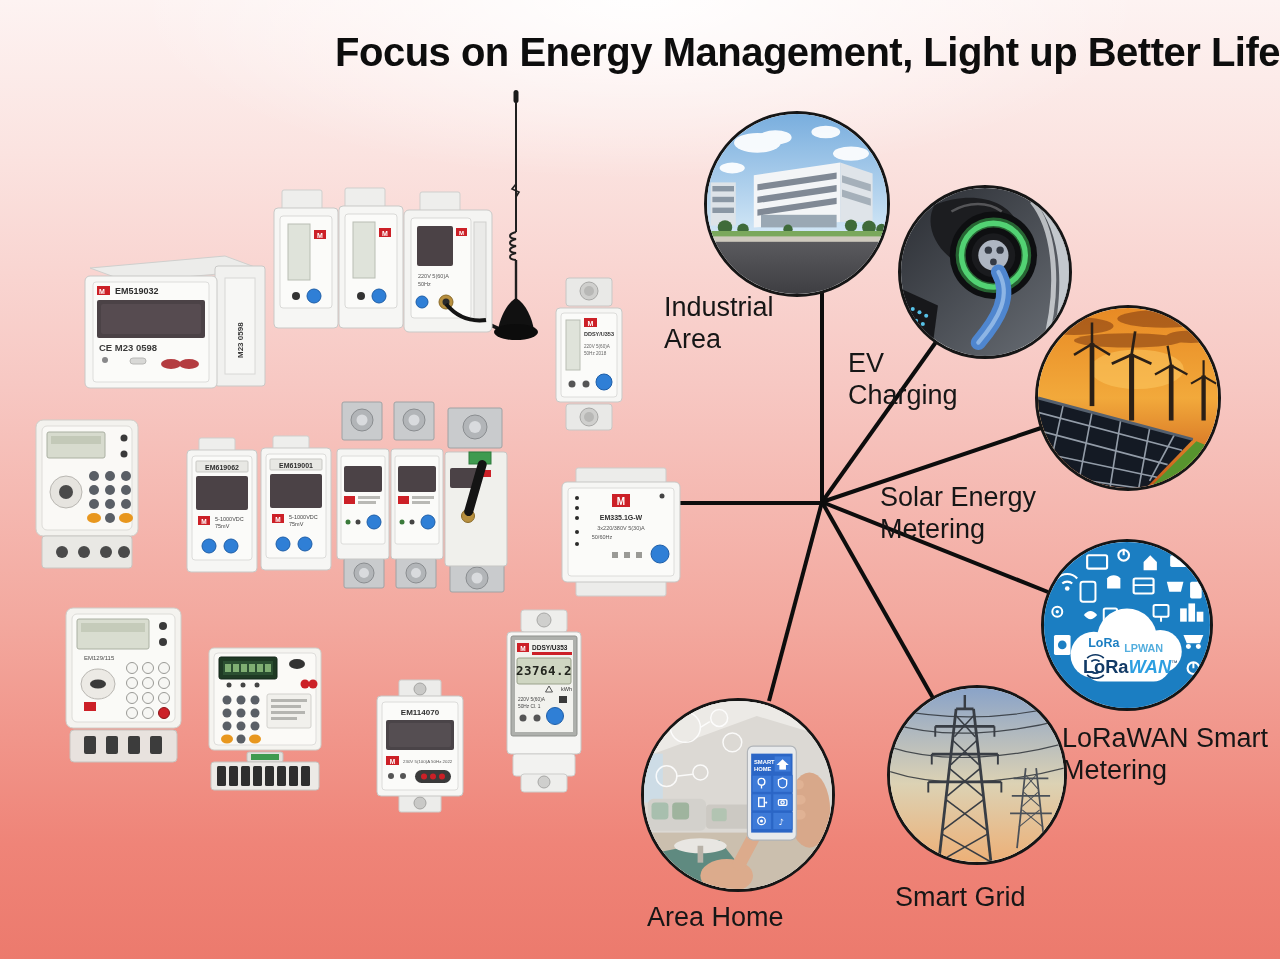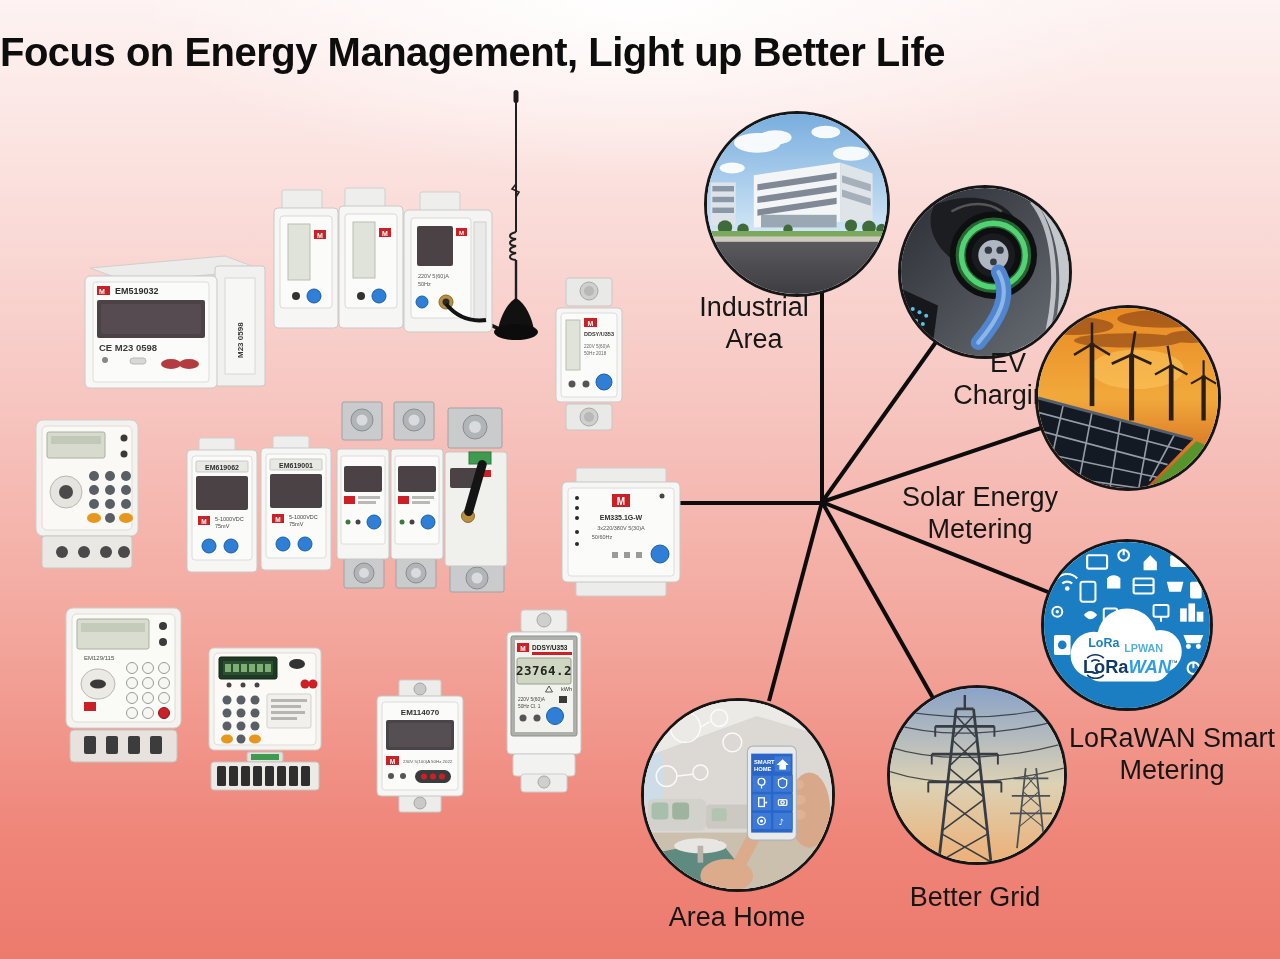--- a/index.html
+++ b/index.html
@@ -5,30 +5,30 @@
   html,body{margin:0;padding:0;}
   .canvas{
     position:relative;width:1280px;height:959px;overflow:hidden;
     font-family:"Liberation Sans",sans-serif;
     background-image:
       radial-gradient(ellipse 55% 26% at 50% 0%, rgba(255,255,255,.95), rgba(255,255,255,0) 72%),
       linear-gradient(180deg,#fdf3f2 0%,#fbe3e0 16%,#f7c8c3 40%,#f3a89e 65%,#ef8478 88%,#ec7a6d 100%);
   }
   .abs{position:absolute;}
   .title{
-    left:0;top:30px;width:1280px;text-align:left;
+    left:0;top:30px;width:1280px;text-align:right;
     font-size:40px;font-weight:800;letter-spacing:-0.5px;color:#0d0d0d;
   }
   .circle{
     border-radius:50%;overflow:hidden;border:3px solid #161616;
     box-sizing:border-box;background:#fff;
   }
   .circle svg{display:block;width:100%;height:100%;}
   .app-label{
-    color:#161616;font-size:27px;line-height:1.18;text-align:center;
+    color:#161616;font-size:27px;line-height:1.18;text-align:left;
     white-space:pre-line;
   }
   .links,.meter{pointer-events:none;}
 </style>
 </head>
 <body>
 
 <div class="canvas">
 
   <div class="abs title">Focus on Energy Management, Light up Better Life</div>
@@ -480,21 +480,21 @@
       <circle cx="55" cy="40" r="13" fill="#1a1b1e"></circle>
       <circle cx="55" cy="40" r="9" fill="#aeb6c2"></circle>
       <circle cx="52" cy="37" r="2.2" fill="#343a44"></circle>
         <circle cx="59" cy="37" r="2.2" fill="#343a44"></circle>
       <circle cx="55" cy="44" r="2" fill="#343a44"></circle>
       <path d="M58 50 C 66 64, 58 78, 46 92" stroke="#4f86cf" stroke-width="9" fill="none" stroke-linecap="round"></path>
       <path d="M58 50 C 66 64, 58 78, 46 92" stroke="#9cc0ea" stroke-width="2.5" fill="none" stroke-linecap="round" opacity="0.8"></path>
       <path d="M30 14 C 40 8, 52 8, 60 14" stroke="#ffffff" stroke-width="1.5" fill="none" opacity="0.25"></path>
     </svg>
   </div>
-  <div class="abs app-label" style="left:928px;top:348px;width:160px">EV
+  <div class="abs app-label" style="left:848px;top:348px;width:160px">EV
 Charging</div>
 
   <div class="abs circle" style="left:1035px;top:305px;width:186px;height:186px">
     <svg viewBox="0 0 100 100">
       <defs>
         <linearGradient id="sunG" x1="0" y1="0" x2="0" y2="1">
           <stop offset="0" stop-color="#e88a24"></stop>
             <stop offset="0.5" stop-color="#f2a93b"></stop>
             <stop offset="1" stop-color="#c65618"></stop>
         </linearGradient>
@@ -667,21 +667,21 @@
           <line x1="78" y1="50" x2="85" y2="58"></line>
             <line x1="84" y1="50" x2="77" y2="58"></line>
           <line x1="77" y1="60" x2="86" y2="68"></line>
             <line x1="85" y1="60" x2="76" y2="68"></line>
           <line x1="76" y1="70" x2="88" y2="80"></line>
             <line x1="86" y1="70" x2="74" y2="80"></line>
         </g>
       </g>
     </svg>
   </div>
-  <div class="abs app-label" style="left:895px;top:882px;width:160px">Better Grid</div>
+  <div class="abs app-label" style="left:895px;top:882px;width:160px">Smart Grid</div>
 
   <div class="abs circle" style="left:641px;top:698px;width:194px;height:194px">
     <svg viewBox="0 0 100 100">
       <rect width="100" height="100" fill="#dcd9d4"></rect>
       <polygon points="0,30 60,8 100,20 100,0 0,0" fill="#eceae6"></polygon>
       <rect x="0" y="28" width="10" height="26" fill="#cddce6"></rect>
       <rect x="2" y="52" width="31" height="17" rx="3" fill="#d3d1cc"></rect>
       <rect x="4" y="54" width="9" height="9" rx="2" fill="#a8bfae"></rect>
       <rect x="15" y="54" width="9" height="9" rx="2" fill="#9fb49e"></rect>
       <rect x="33" y="55" width="25" height="13" rx="2" fill="#ccc9c3"></rect>

